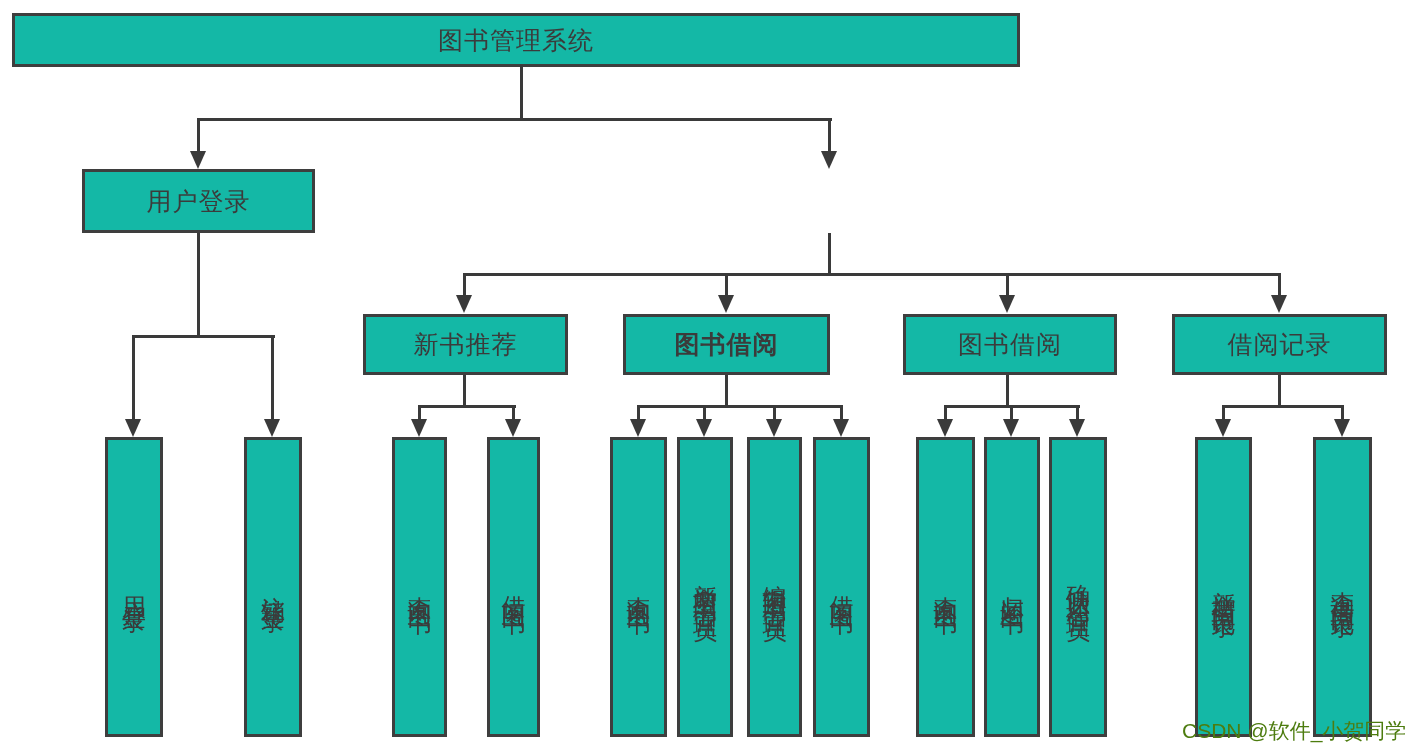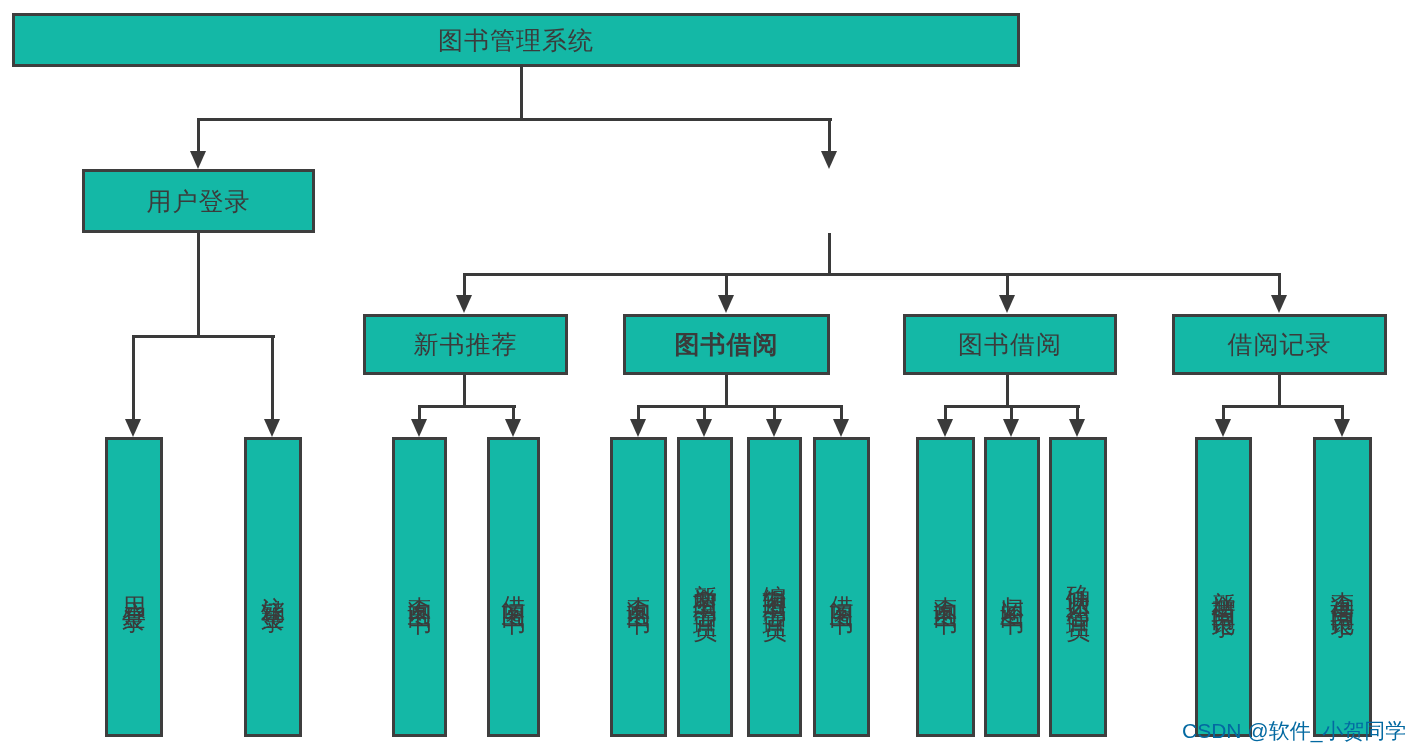--- a/index.html
+++ b/index.html
@@ -50,21 +50,21 @@
     height: 0;
     border-left: 8px solid transparent;
     border-right: 8px solid transparent;
     border-top: 18px solid #3a3a3a;
   }
   .watermark {
     position: absolute;
     left: 1182px;
     top: 717px;
     font-size: 21px;
-    color: #0369a1;
+    color: #4d7c0f;
     white-space: nowrap;
   }
 </style>
 </head>
 <body>
 
 <div id="canvas">
 
   <div class="box hbox" style="left:12px; top:13px; width:1008px; height:54px;">
     <span>图书管理系统</span>

